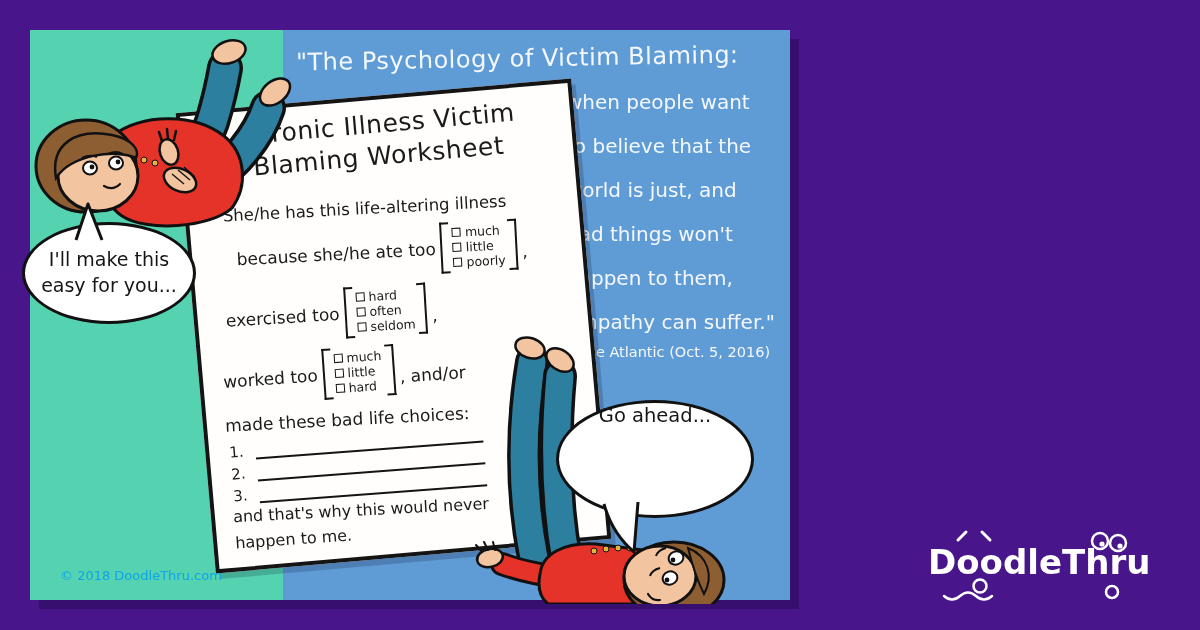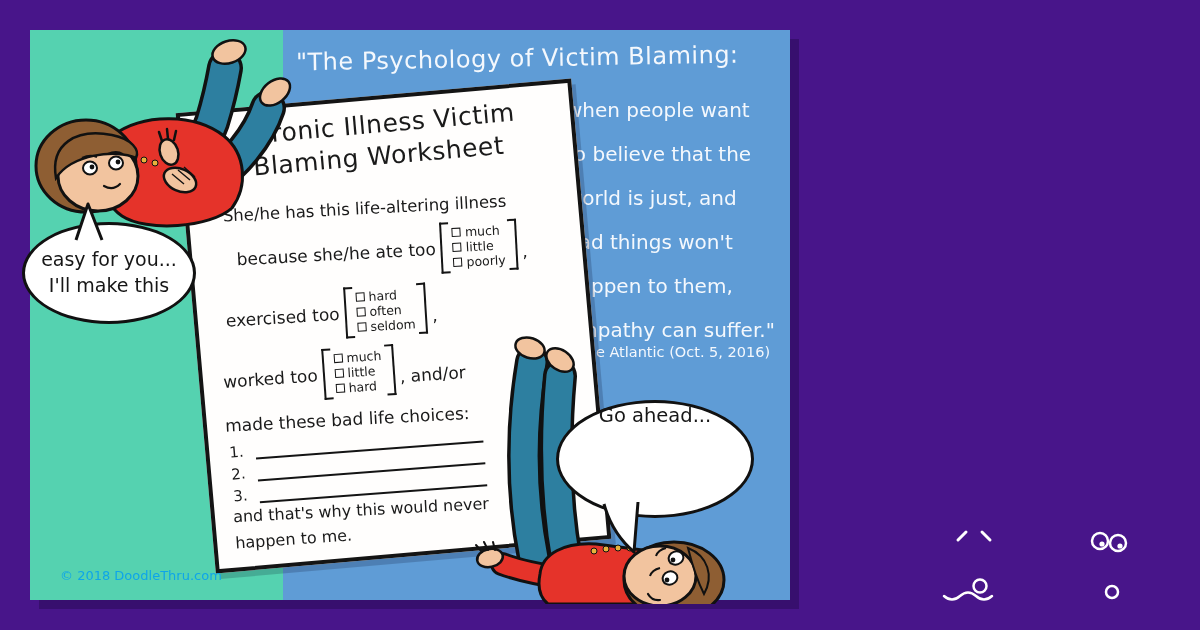--- a/index.html
+++ b/index.html
@@ -8,21 +8,21 @@
 
   
   .panels{position:absolute;left:30px;top:30px;width:760px;height:570px;box-shadow:9px 9px 0 rgba(10,0,40,0.28);}
   .panel{position:absolute;top:0;height:570px;}
   .panel.teal{left:0;width:253px;background:#55d2b0;}
   .panel.blue{left:253px;width:507px;background:#5f9cd6;}
 
   
   .header-title{position:absolute;left:296px;top:44px;width:496px;color:#f4f8fd;font-size:24px;letter-spacing:.5px;white-space:nowrap;transform:rotate(-1deg);}
   .quote{position:absolute;left:566px;top:90px;width:226px;color:#f4f8fd;}
-  .quote .qline{position:absolute;left:0;font-size:20px;white-space:nowrap;margin-top:8px;}
+  .quote .qline{position:absolute;left:0;font-size:20px;white-space:nowrap;}
   .quote .attr{position:absolute;left:2px;top:254px;font-size:14.5px;white-space:nowrap;}
 
   
   .paper{position:absolute;left:195px;top:95px;width:389px;height:454px;background:#fffefd;border:4px solid #141414;transform:rotate(-5deg);box-shadow:4px 6px 0 rgba(0,0,30,0.18);color:#1a1a1a;}
   .paper .row{position:absolute;white-space:nowrap;}
   .ws-title{width:100%;text-align:center;font-size:25px;letter-spacing:.5px;}
   .ws-text{font-size:16.5px;}
   .clause{display:inline-flex;align-items:center;font-size:17px;}
   .bracket{display:inline-flex;align-items:stretch;margin:0 5px;}
   .cap{width:7px;}
@@ -224,34 +224,35 @@
     <circle cx="221" cy="228" r="2.4" fill="#111"></circle>
     <circle cx="215" cy="248" r="2.4" fill="#111"></circle>
     <path d="M214,216 q-8,2 -10,8 M208,236 q-8,2 -10,8" stroke="#111" stroke-width="2" fill="none"></path>
     <path d="M196,262 q4,7 12,6" stroke="#111" stroke-width="2.2" fill="none" stroke-linecap="round"></path>
   </svg>
 
   <svg class="tail" style="left:68px;top:196px" width="44" height="46">
     <path d="M8,44 L20,8 L34,44" fill="#fff" stroke="#111" stroke-width="3" stroke-linejoin="round"></path>
   </svg>
   <div class="bubble left">
+    <div class="bline">I'll make this</div>
     <div class="bline">easy for you...</div>
-    <div class="bline">I'll make this</div>
   </div>
 
   <svg class="tail" style="left:596px;top:498px" width="52" height="58">
     <path d="M8,6 C14,28 24,42 38,54 L42,4" fill="#fff" stroke="#111" stroke-width="3" stroke-linejoin="round"></path>
   </svg>
   <div class="bubble right">
     <div class="bline">Go ahead...</div>
   </div>
 
   <div class="copyright">© 2018 DoodleThru.com</div>
 
   <div class="logo">
+    <span class="logo-text">DoodleThru</span>
     <svg class="logo-doodles" width="250" height="78" viewBox="0 0 250 78">
 
       <path d="M30,12 L38,4" stroke="#fff" stroke-width="3" stroke-linecap="round" fill="none"></path>
       <path d="M54,4 L62,12" stroke="#fff" stroke-width="3" stroke-linecap="round" fill="none"></path>
 
       <circle cx="52" cy="58" r="6.5" stroke="#fff" stroke-width="2.5" fill="none"></circle>
 
       <path d="M16,68 q8,7 16,0 q8,-7 16,0 q8,7 16,0" stroke="#fff" stroke-width="2.5" fill="none" stroke-linecap="round"></path>
 
       <g>

